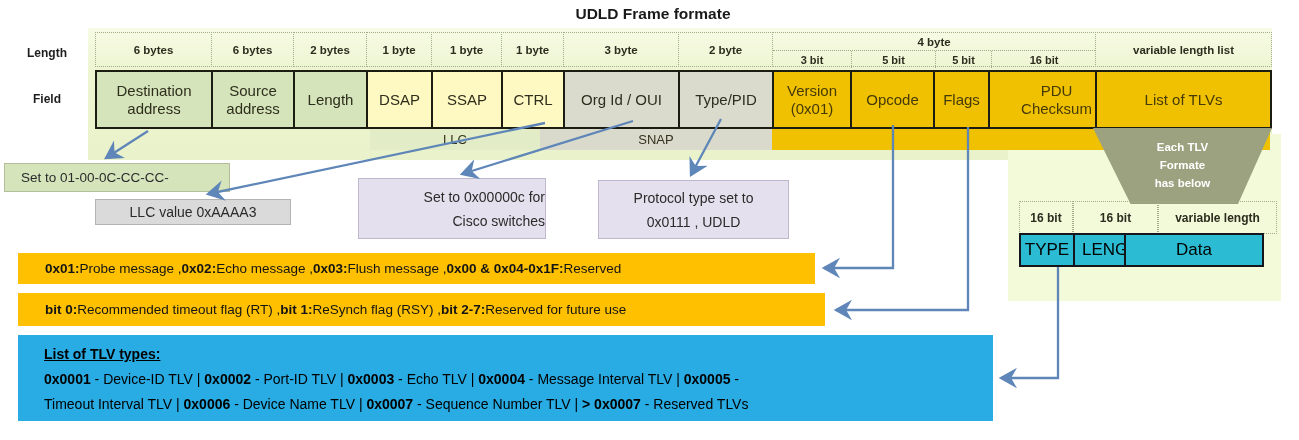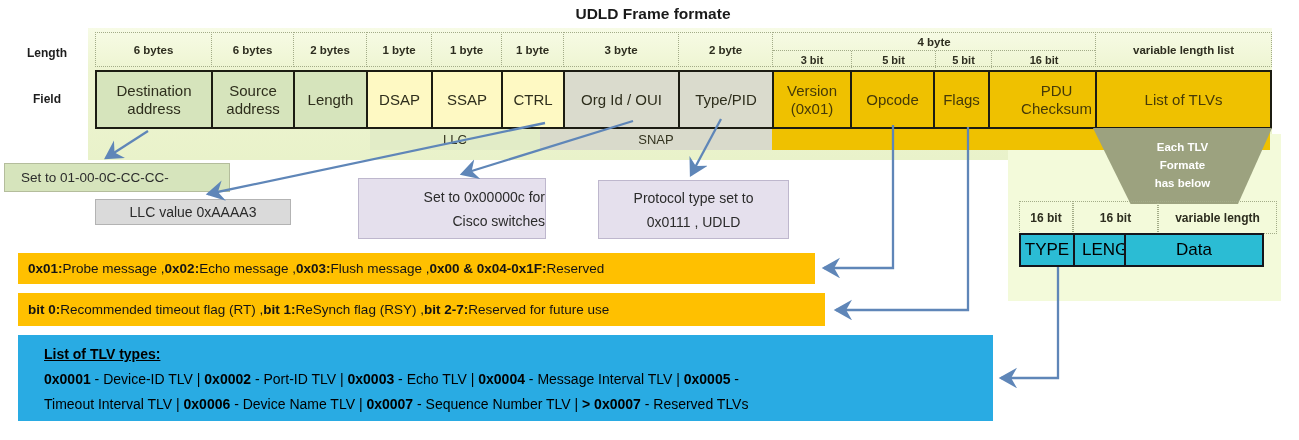--- a/index.html
+++ b/index.html
@@ -72,21 +72,21 @@
     border:1px solid #b4bd9c; text-align:left; padding-left:16px; font-size:13.5px; }
   #note-llc  { left:95px; top:199px; width:196px; height:26px; background:#dadada;
     border:1px solid #b3b3b3; }
   #note-oui  { left:358px; top:178px; width:188px; height:61px; background:#e5e0ed;
     border:1px solid #beb7cd; line-height:24px;text-align:right; }
   #note-pid  { left:598px; top:180px; width:191px; height:59px; background:#e5e0ed;
     border:1px solid #beb7cd; line-height:24px; }
 
   
   .obar { background:#ffc000; color:#141414; font-size:13.5px;
-    padding-left:10px; display:flex; align-items:center; z-index:2; }
+    padding-left:27px; display:flex; align-items:center; z-index:2; }
   #bar-opcode { left:18px; top:253px; width:797px; height:31px; }
   #bar-flags  { left:18px; top:293px; width:807px; height:33px; }
 
   
   #tlv-box { left:18px; top:335px; width:975px; height:86px; background:#29abe3;
     color:#000000; font-size:14px; line-height:25px; padding:7px 0 0 26px; z-index:2; }
   #tlv-box .heading { font-weight:bold; text-decoration:underline; }
 
   b { font-weight:bold; }
 

